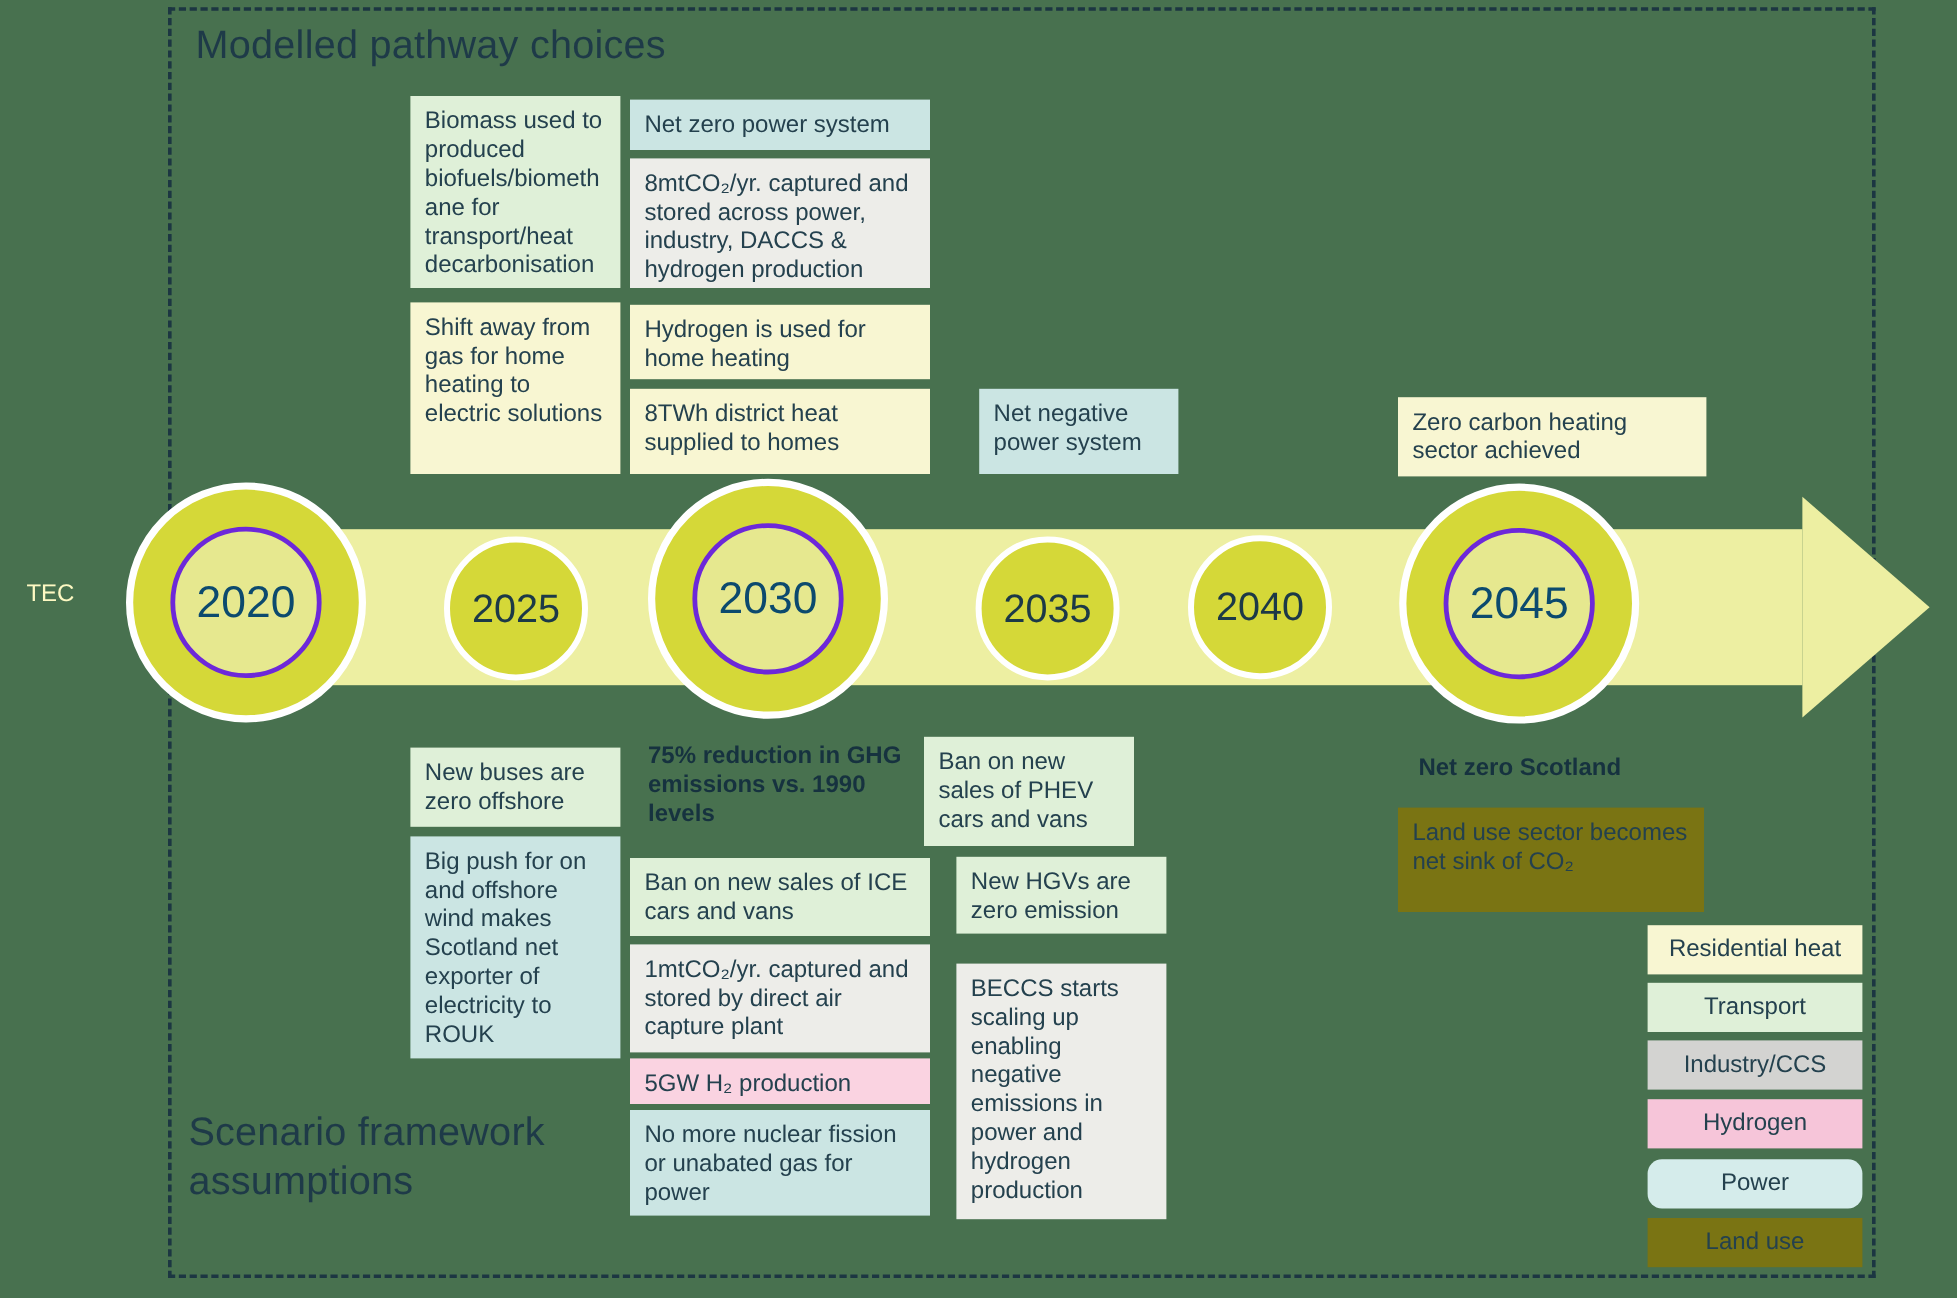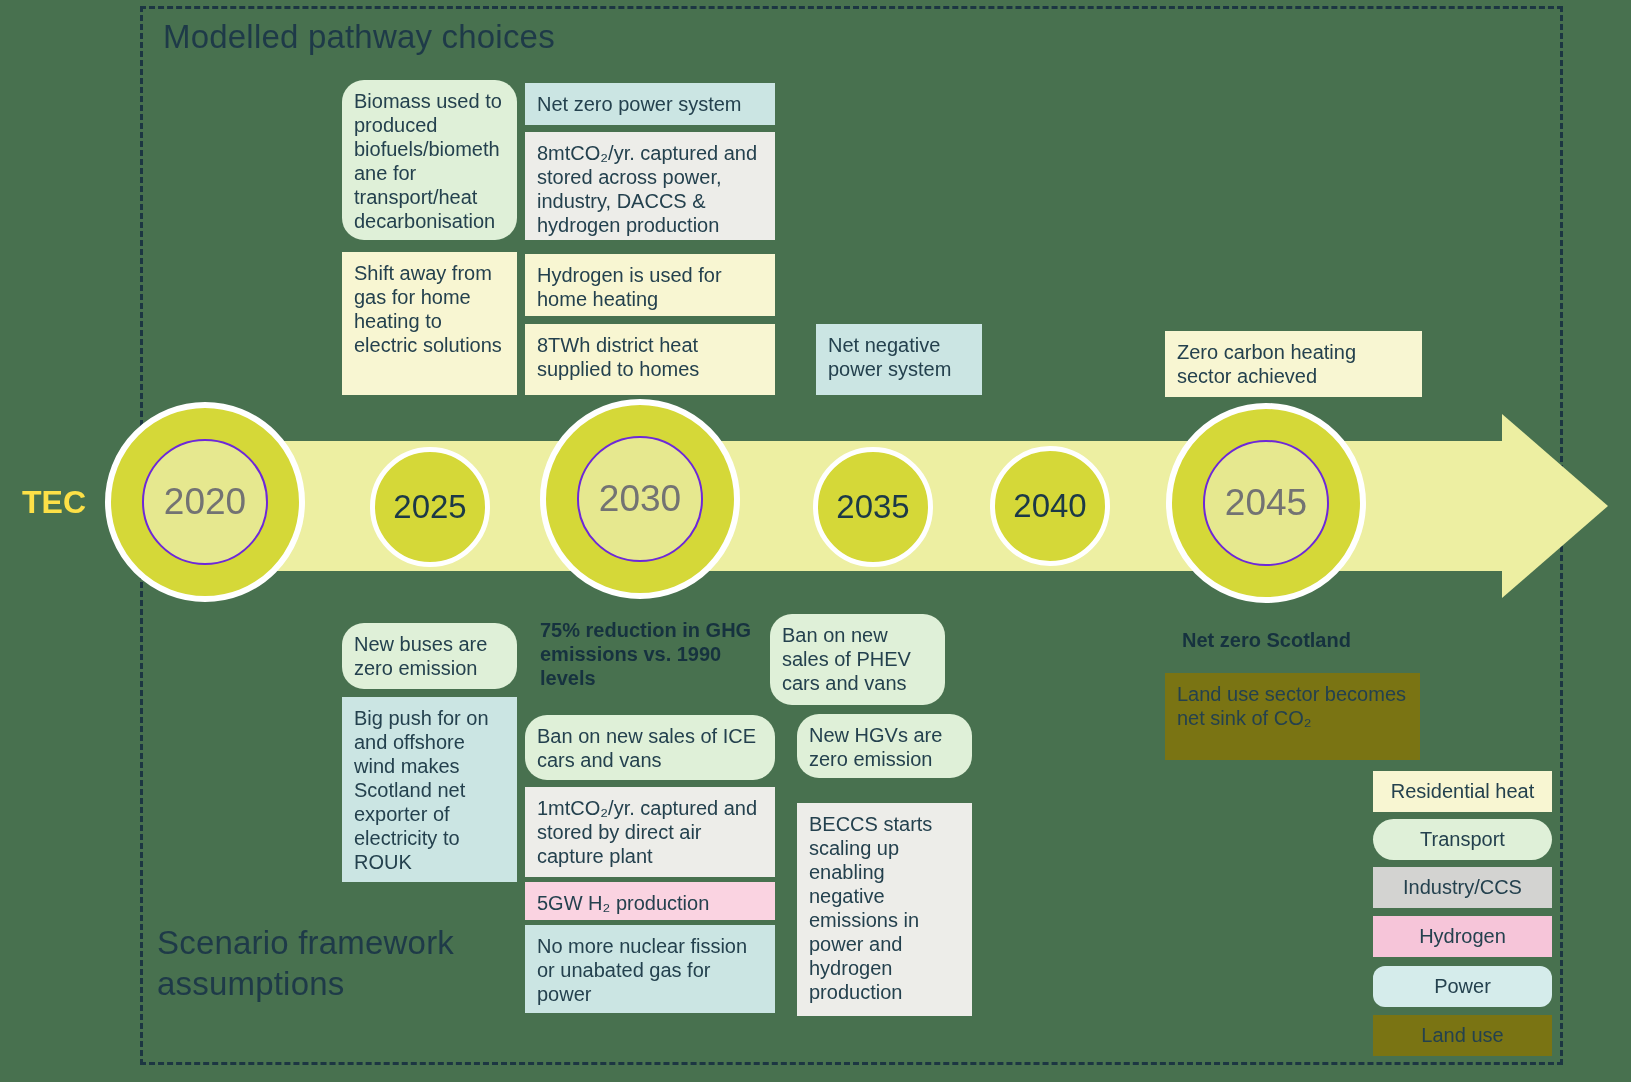--- a/index.html
+++ b/index.html
@@ -14,58 +14,58 @@
     position:absolute; left:140px; top:6px; width:1423px; height:1059px;
     border:3px dashed #1C3642; box-sizing:border-box; z-index:0;
   }
   .big-title {
     position:absolute; font-size:33px; color:#1E3A48; letter-spacing:0.2px;
     line-height:1.25; z-index:3;
   }
   #title-top { left:163px; top:16px; }
   #title-bottom { left:157px; top:922px; width:360px; }
   #tec-label {
-    position:absolute; left:22px; top:484px; font-size:32px; font-weight:700;
-    color:#fde047; z-index:3;
+    position:absolute; left:22px; top:484px; font-size:20px; font-weight:400;
+    color:#fef9c3; z-index:3;
   }
   
   #band {
     position:absolute; left:205px; top:441px; width:1297px; height:130px;
     background:#EDEFA2; z-index:1;
   }
   #arrowhead {
     position:absolute; left:1502px; top:414px; width:0; height:0; z-index:1;
     border-top:92px solid transparent; border-bottom:92px solid transparent;
     border-left:106px solid #EDEFA2;
   }
   
   .node { position:absolute; z-index:2; box-sizing:border-box; border-radius:50%;
           display:flex; align-items:center; justify-content:center; }
   .node-large { width:200px; height:200px; background:#D5D838; border:6px solid #ffffff; }
   .node-large .inner {
     width:126px; height:126px; border-radius:50%; background:#E6E88F;
-    border:2px solid #6d28d9; box-sizing:border-box;
+    border:4px solid #6d28d9; box-sizing:border-box;
     display:flex; align-items:center; justify-content:center;
-    font-size:37px; color:#737373;
+    font-size:37px; color:#0c4a6e;
   }
   .node-small { width:120px; height:120px; background:#D5D838; border:5px solid #ffffff;
                 font-size:33px; color:#1C3947; }
   #node-2020 { left:105px; top:402px; }
   #node-2025 { left:370px; top:447px; }
   #node-2030 { left:540px; top:399px; }
   #node-2035 { left:813px; top:447px; }
   #node-2040 { left:990px; top:446px; }
   #node-2045 { left:1166px; top:403px; }
   
   .box {
     position:absolute; z-index:2; box-sizing:border-box; padding:9px 12px;
     font-size:20px; line-height:24px; color:#24414E; overflow-wrap:break-word;
   }
   .cat-residential { background:#F8F6D2; }
-  .cat-transport   { background:#DFF0D8;border-radius:22px; }
+  .cat-transport   { background:#DFF0D8; }
   .cat-industry    { background:#EDEDE9; }
   .cat-hydrogen    { background:#FAD3E1; }
   .cat-power       { background:#CBE5E3; }
   .cat-landuse     { background:#7A7413; }
   
   #box-biomass        { left:342px; top:80px;  width:175px; height:160px; }
   #box-netzeropower   { left:525px; top:83px;  width:250px; height:42px;  }
   #box-captured8      { left:525px; top:132px; width:250px; height:108px; }
   #box-shiftaway      { left:342px; top:252px; width:175px; height:143px; }
   #box-hydrogenhome   { left:525px; top:254px; width:250px; height:62px;  }
@@ -135,21 +135,21 @@
 
   <div id="box-biomass" class="box cat-transport">Biomass used to produced biofuels/biomethane for transport/heat decarbonisation</div>
   <div id="box-netzeropower" class="box cat-power">Net zero power system</div>
   <div id="box-captured8" class="box cat-industry">8mtCO₂/yr. captured and stored across power, industry, DACCS &amp; hydrogen production</div>
   <div id="box-shiftaway" class="box cat-residential">Shift away from gas for home heating to electric solutions</div>
   <div id="box-hydrogenhome" class="box cat-residential">Hydrogen is used for home heating</div>
   <div id="box-districtheat" class="box cat-residential">8TWh district heat supplied to homes</div>
   <div id="box-netnegative" class="box cat-power">Net negative power system</div>
   <div id="box-zerocarbon" class="box cat-residential">Zero carbon heating sector achieved</div>
 
-  <div id="box-newbuses" class="box cat-transport">New buses are zero emission</div>
+  <div id="box-newbuses" class="box cat-transport">New buses are zero offshore</div>
   <div id="box-bigpush" class="box cat-power">Big push for on and offshore wind makes Scotland net exporter of electricity to ROUK</div>
   <div id="box-banice" class="box cat-transport">Ban on new sales of ICE cars and vans</div>
   <div id="box-captured1" class="box cat-industry">1mtCO₂/yr. captured and stored by direct air capture plant</div>
   <div id="box-h2production" class="box cat-hydrogen">5GW H₂ production</div>
   <div id="box-nonuclear" class="box cat-power">No more nuclear fission or unabated gas for power</div>
   <div id="box-banphev" class="box cat-transport">Ban on new sales of PHEV cars and vans</div>
   <div id="box-newhgv" class="box cat-transport">New HGVs are zero emission</div>
   <div id="box-beccs" class="box cat-industry">BECCS starts scaling up enabling negative emissions in power and hydrogen production</div>
   <div id="box-landuse" class="box cat-landuse">Land use sector becomes net sink of CO₂</div>
 

